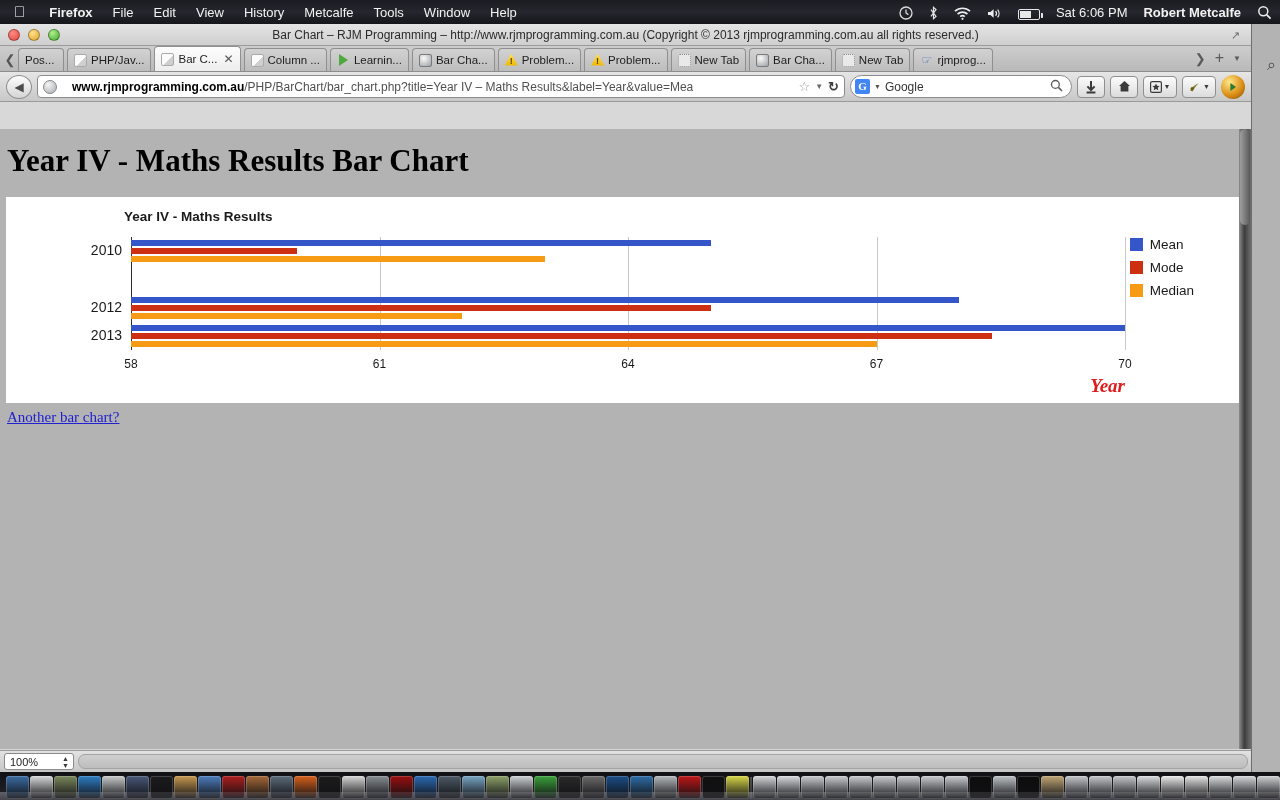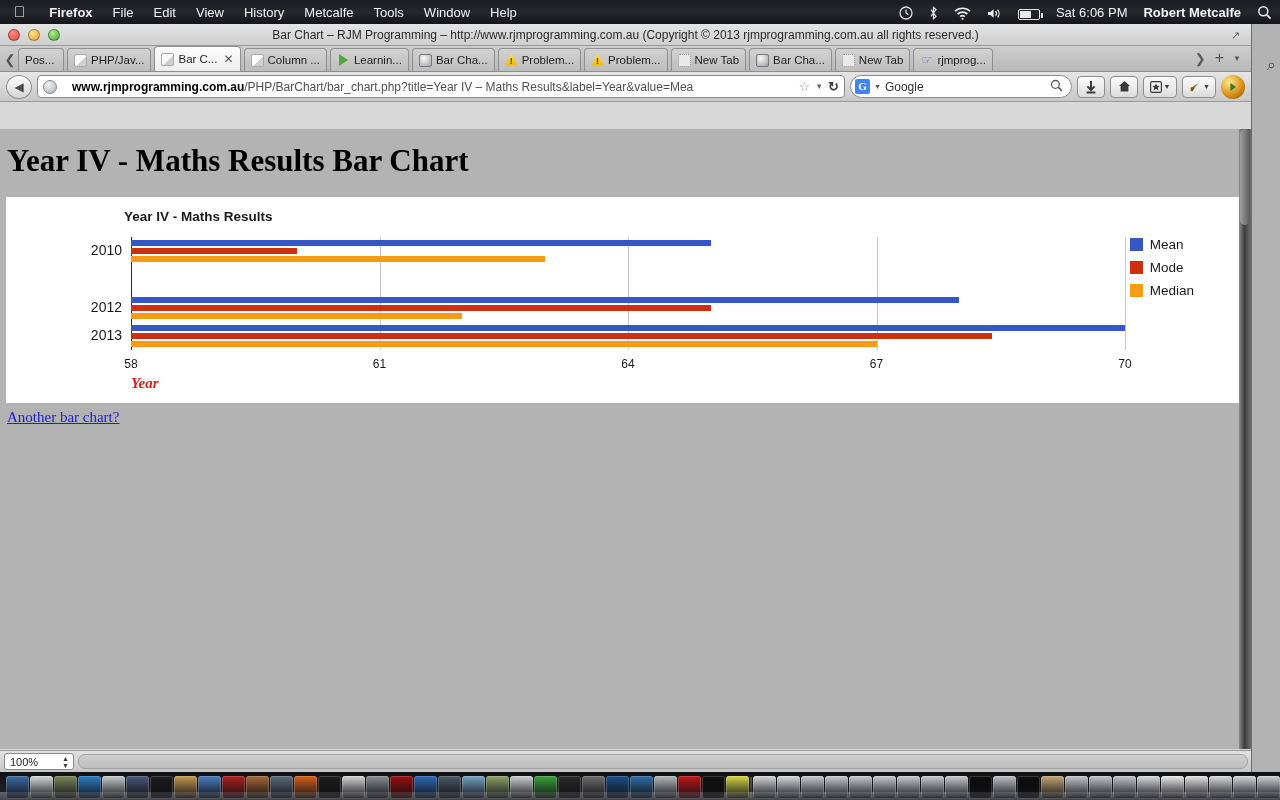--- a/index.html
+++ b/index.html
@@ -189,21 +189,21 @@
   .bar.mode { top: 9px; }
   .bar.median { top: 17px; }
   .ylabel {
     position: absolute; right: 100%; margin-right: 9px;
     top: 3px; font-size: 14px; color: #1a1a1a; white-space: nowrap;
   }
   .xticks { position: absolute; left: 125px; top: 160px; width: 994px; height: 20px; }
   .xtick { position: absolute; top: 0; font-size: 12px; color: #1a1a1a; transform: translateX(-50%); }
   .xaxis-title {
     position: absolute; left: 125px; top: 178px; width: 994px;
-    text-align: left; font-size: 15px; font-style: italic;
+    text-align: right; font-size: 19px; font-style: italic;
     font-weight: bold; color: #e01b1b; font-family: "Liberation Serif", serif;
   }
   .legend { position: absolute; right: 46px; top: 40px; }
   .legend-row { display: flex; align-items: center; gap: 7px; margin-bottom: 8px; }
   .legend-swatch { width: 13px; height: 13px; }
   .legend-label { font-size: 13.5px; color: #1a1a1a; }
   .another-link {
     position: absolute; left: 7px; top: 280px;
     font-family: "Liberation Serif", serif; font-size: 15px;
     color: #2020d0; text-decoration: underline;

